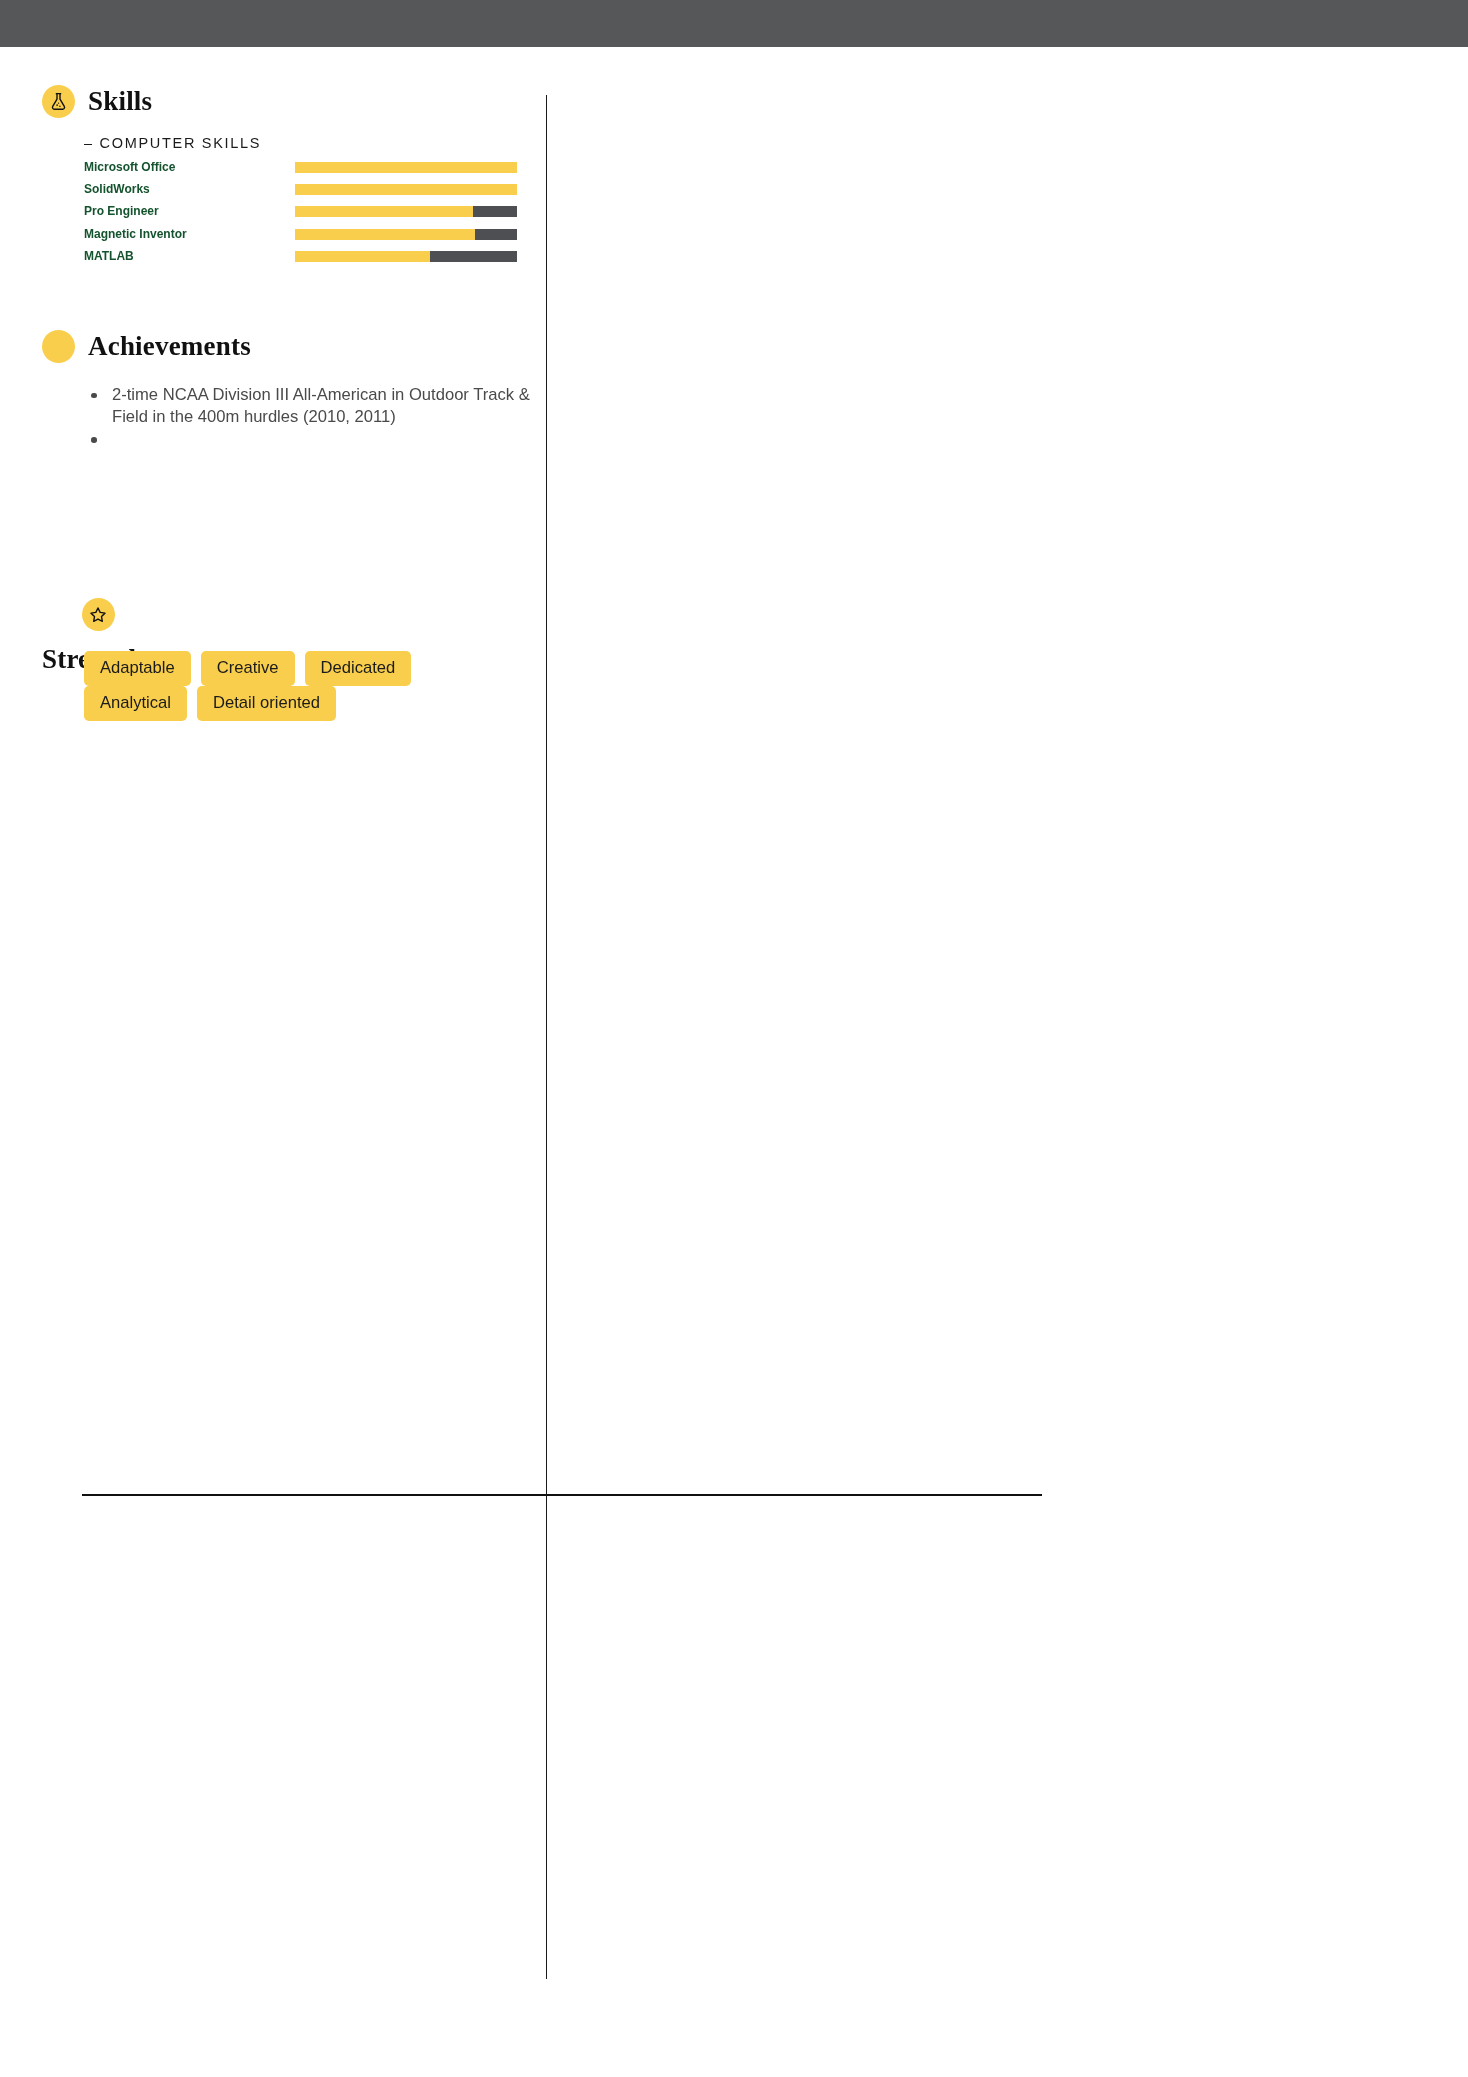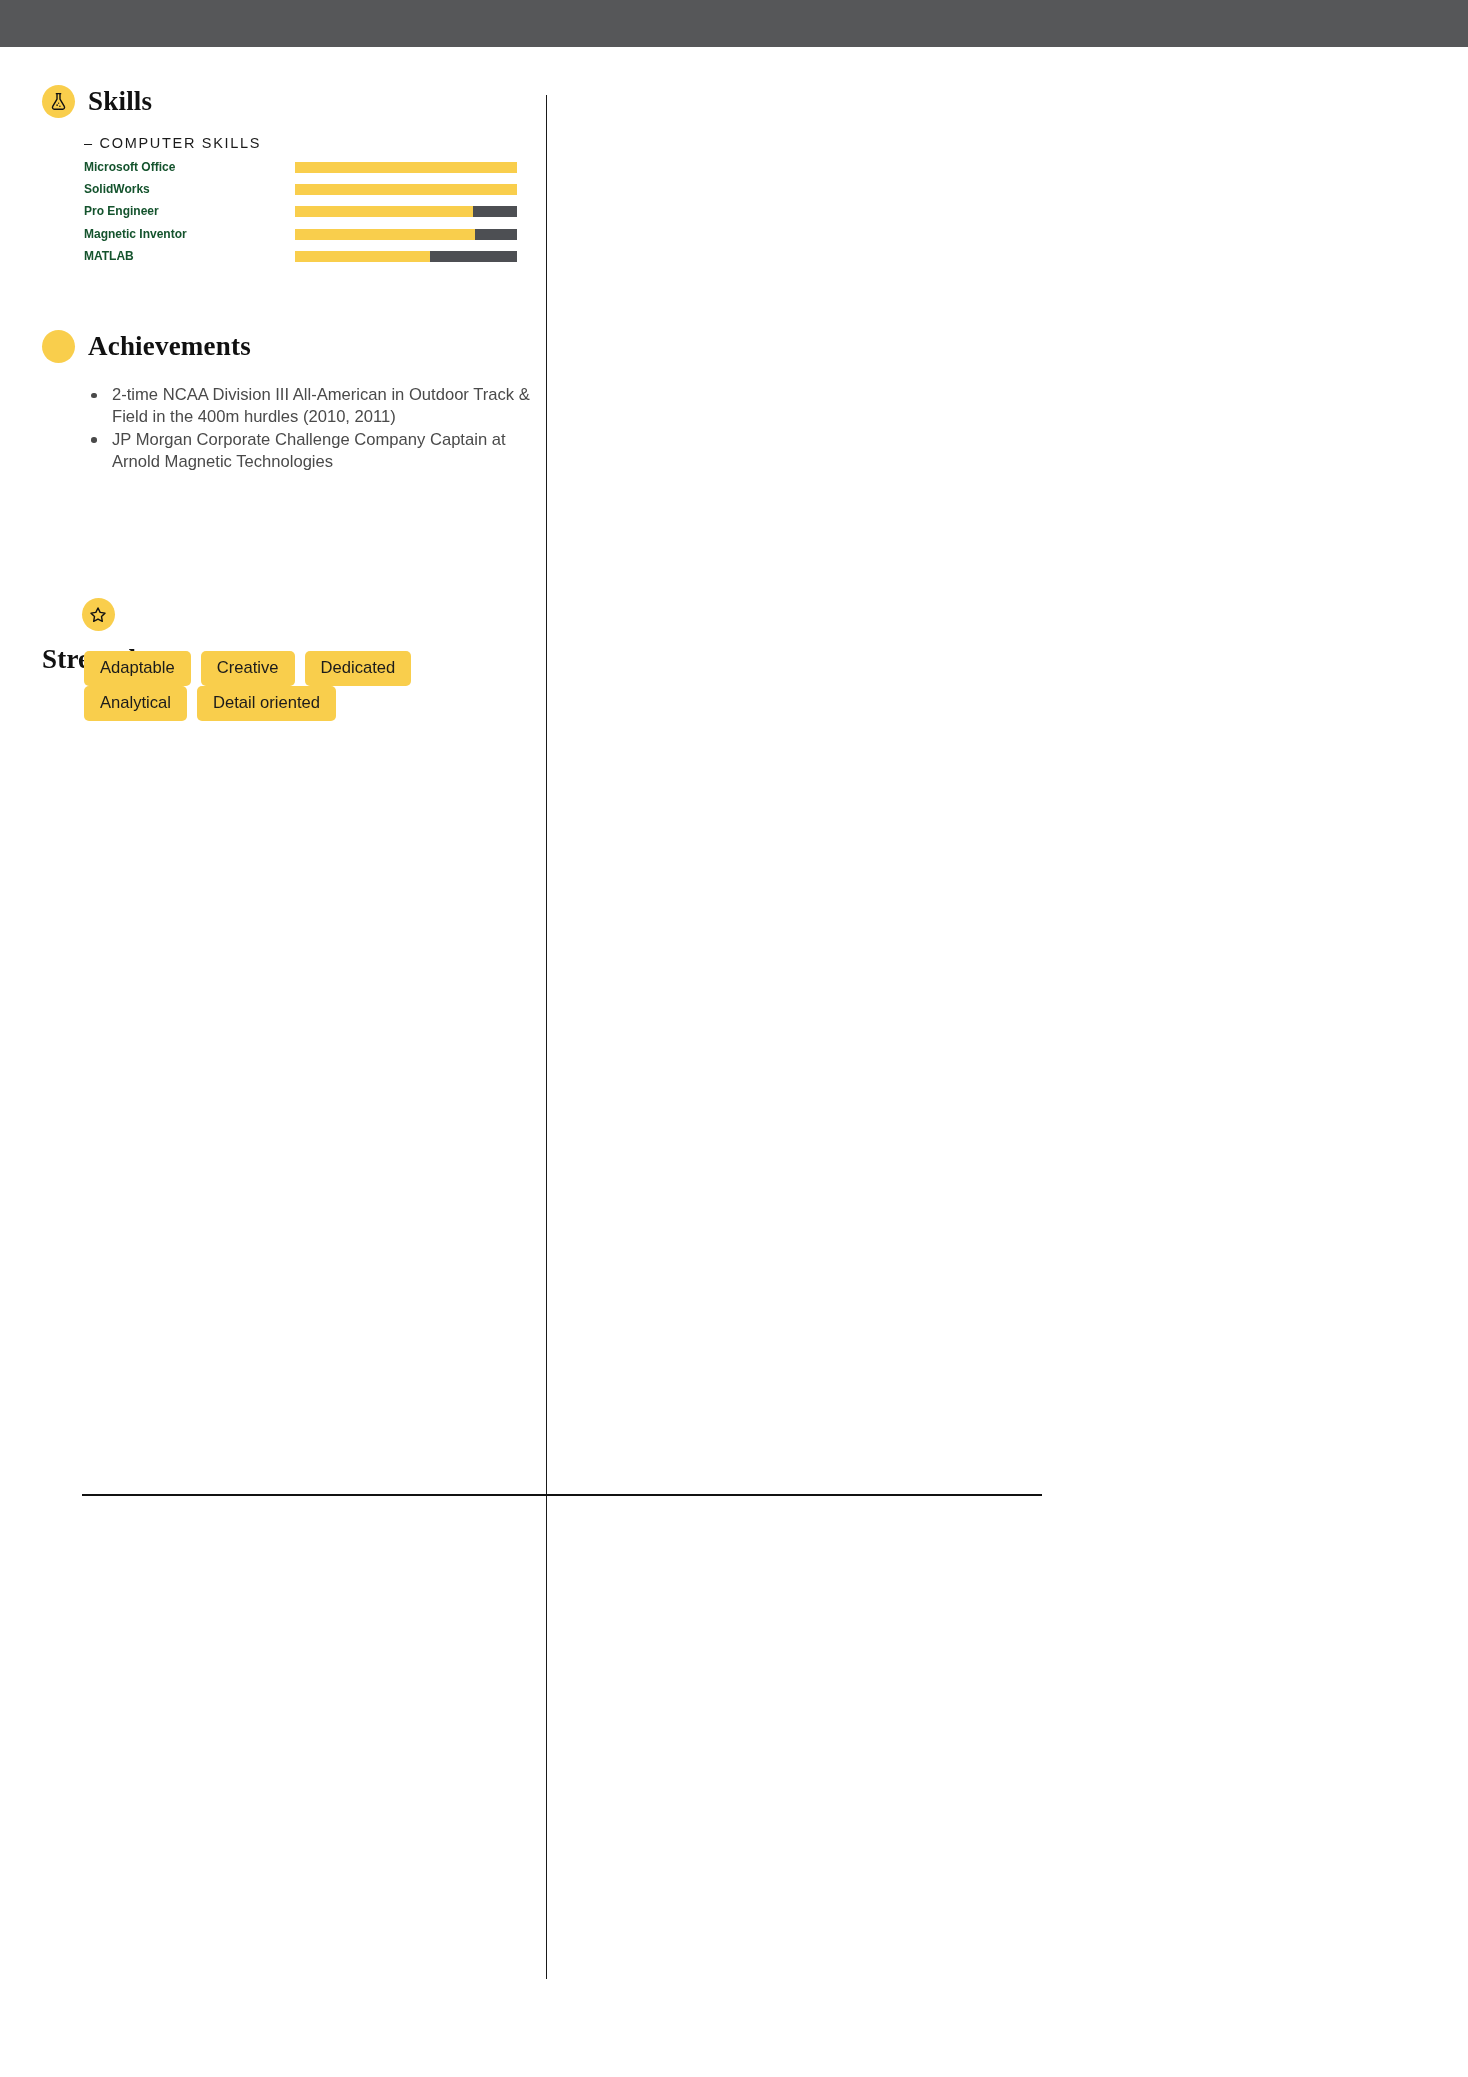--- a/index.html
+++ b/index.html
@@ -250,21 +250,21 @@
         </div>
       </div>
 
     <div class="section-head" id="achievements-head">
       <span class="sec-icon"></span>
       <span class="sec-title">Achievements</span>
     </div>
 
     <ul class="ach-list" id="ach-list">
         <li class="ach-item"><span class="bullet"></span><span>2-time NCAA Division III All-American in Outdoor Track &amp; Field in the 400m hurdles (2010, 2011)</span></li>
-        <li class="ach-item"><span class="bullet"></span><span>JP Morgan Corporate Challenge Company Captain at Arnold Magnetic Technologies</span></li>
+        <li class="ach-item"><span class="bullet"></span></li>
       </ul>
 
     <div class="section-head" id="strengths-head">
       <span class="sec-icon">
         <svg width="20" height="20" viewBox="0 0 24 24" fill="none" stroke="#111111" stroke-width="1.7" stroke-linecap="round" stroke-linejoin="round">
           <path d="M12 3.6l2.6 5.3 5.8 0.85-4.2 4.1 1 5.8-5.2-2.75-5.2 2.75 1-5.8-4.2-4.1 5.8-0.85z"></path>
         </svg>
       </span>
       <span class="sec-title">Strengths</span>
     </div>

